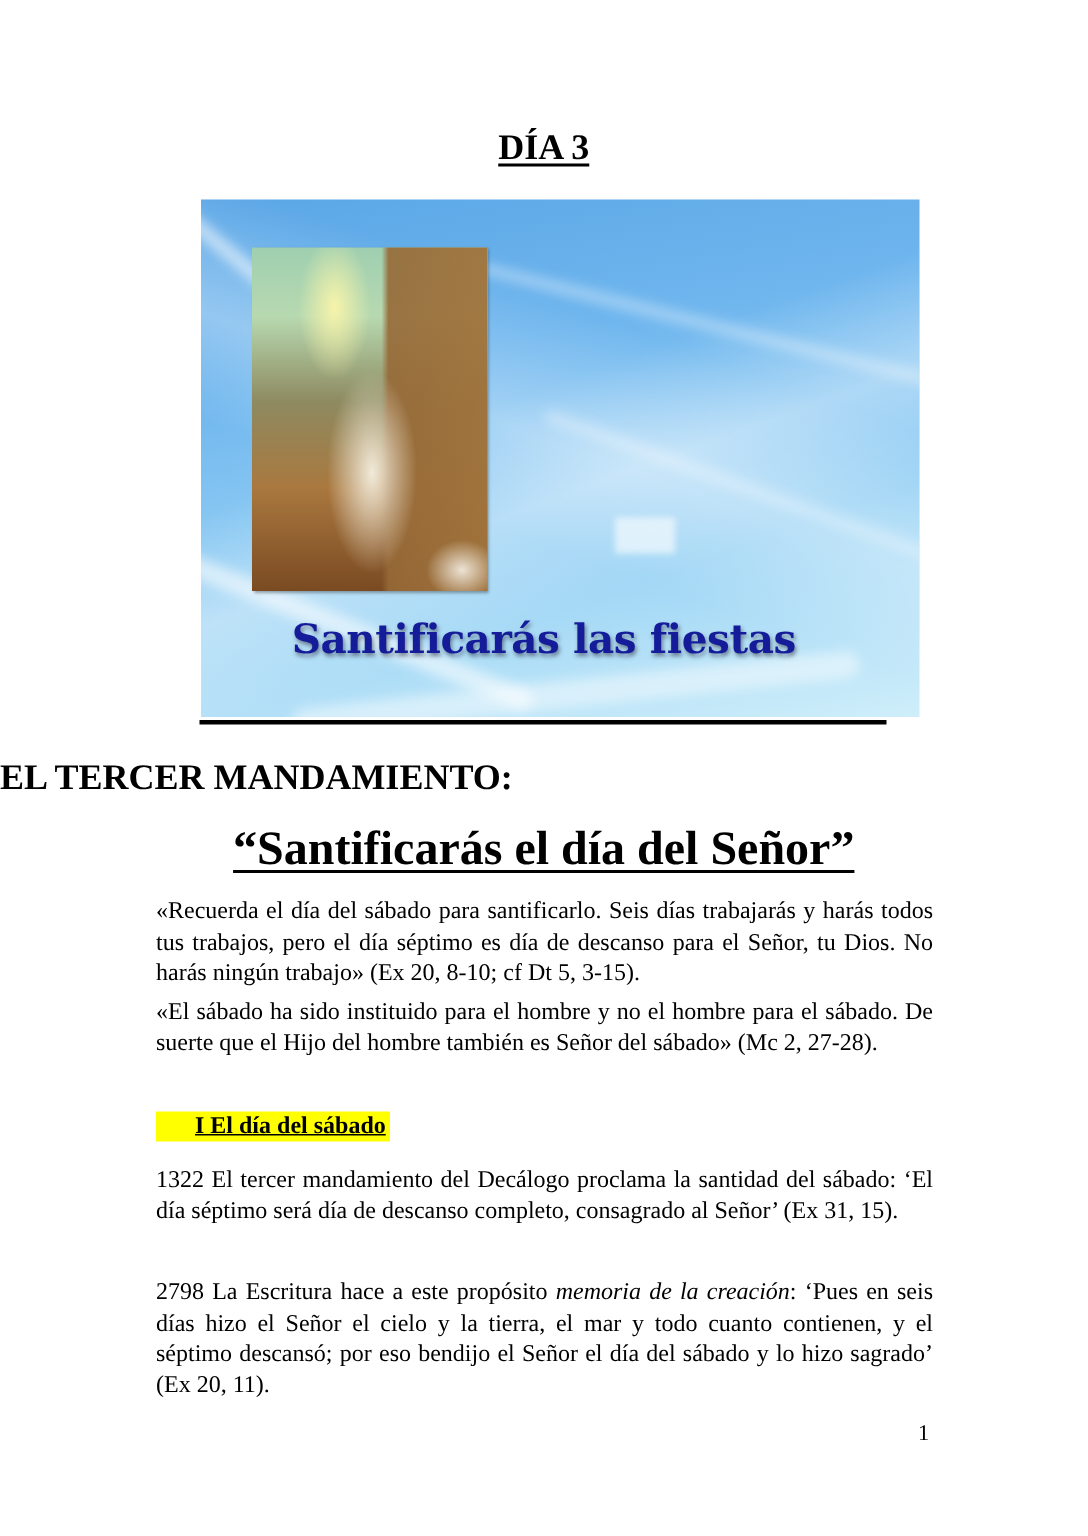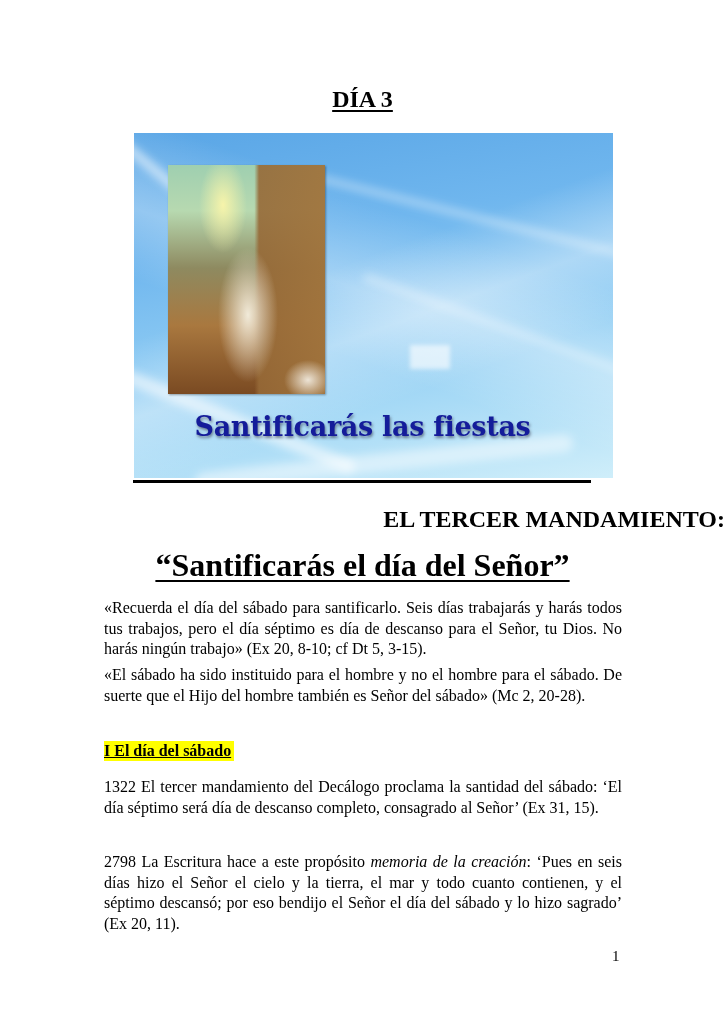--- a/index.html
+++ b/index.html
@@ -93,21 +93,21 @@
       top: 480px;
       width: 458px;
       height: 3px;
       background: #000000;
     }
     .heading-main {
       position: absolute;
       top: 504px;
       left: 0;
       width: 725px;
-      text-align: right;
+      text-align: left;
       font-size: 24px;
       font-weight: bold;
       line-height: 30px;
     }
     .heading-sub {
       position: absolute;
       top: 550px;
       left: 0;
       width: 725px;
       text-align: center;
@@ -132,20 +132,21 @@
     .section-heading {
       position: absolute;
       left: 104px;
       top: 741px;
       font-size: 16px;
       line-height: 20px;
       font-weight: bold;
       text-decoration: underline;
       background: #ffff00;
       padding-right: 3px;
+      padding-left: 26px;
     }
     .p3 { top: 777px; }
     .p4 { top: 852px; }
     .page-number {
       position: absolute;
       left: 612px;
       top: 946px;
       font-size: 15px;
       line-height: 20px;
     }
@@ -165,20 +166,20 @@
   <div class="painting"></div>
   <div class="banner-caption">Santificarás las fiestas</div>
 </div>
 
 <div class="rule"></div>
 
 <div class="heading-main">EL TERCER MANDAMIENTO:</div>
 <div class="heading-sub">“Santificarás el día del Señor”</div>
 
 <p class="para p1">«Recuerda el día del sábado para santificarlo. Seis días trabajarás y harás todos tus trabajos, pero el día séptimo es día de descanso para el Señor, tu Dios. No harás ningún trabajo» (Ex 20, 8-10; cf Dt 5, 3-15).</p>
-<p class="para p2">«El sábado ha sido instituido para el hombre y no el hombre para el sábado. De suerte que el Hijo del hombre también es Señor del sábado» (Mc 2, 20-28).</p>
+<p class="para p2">«El sábado ha sido instituido para el hombre y no el hombre para el sábado. De suerte que el Hijo del hombre también es Señor del sábado» (Mc 2, 27-28).</p>
 
 <div class="section-heading">I El día del sábado</div>
 
 <p class="para p3">1322 El tercer mandamiento del Decálogo proclama la santidad del sábado: ‘El día séptimo será día de descanso completo, consagrado al Señor’ (Ex 31, 15).</p>
 <p class="para p4"><span>2798 La Escritura hace a este propósito </span><em>memoria de la creación</em><span>: ‘Pues en seis días hizo el Señor el cielo y la tierra, el mar y todo cuanto contienen, y el séptimo descansó; por eso bendijo el Señor el día del sábado y lo hizo sagrado’ (Ex 20, 11).</span></p>
 
 <div class="page-number">1</div>
 
 </body></html>

